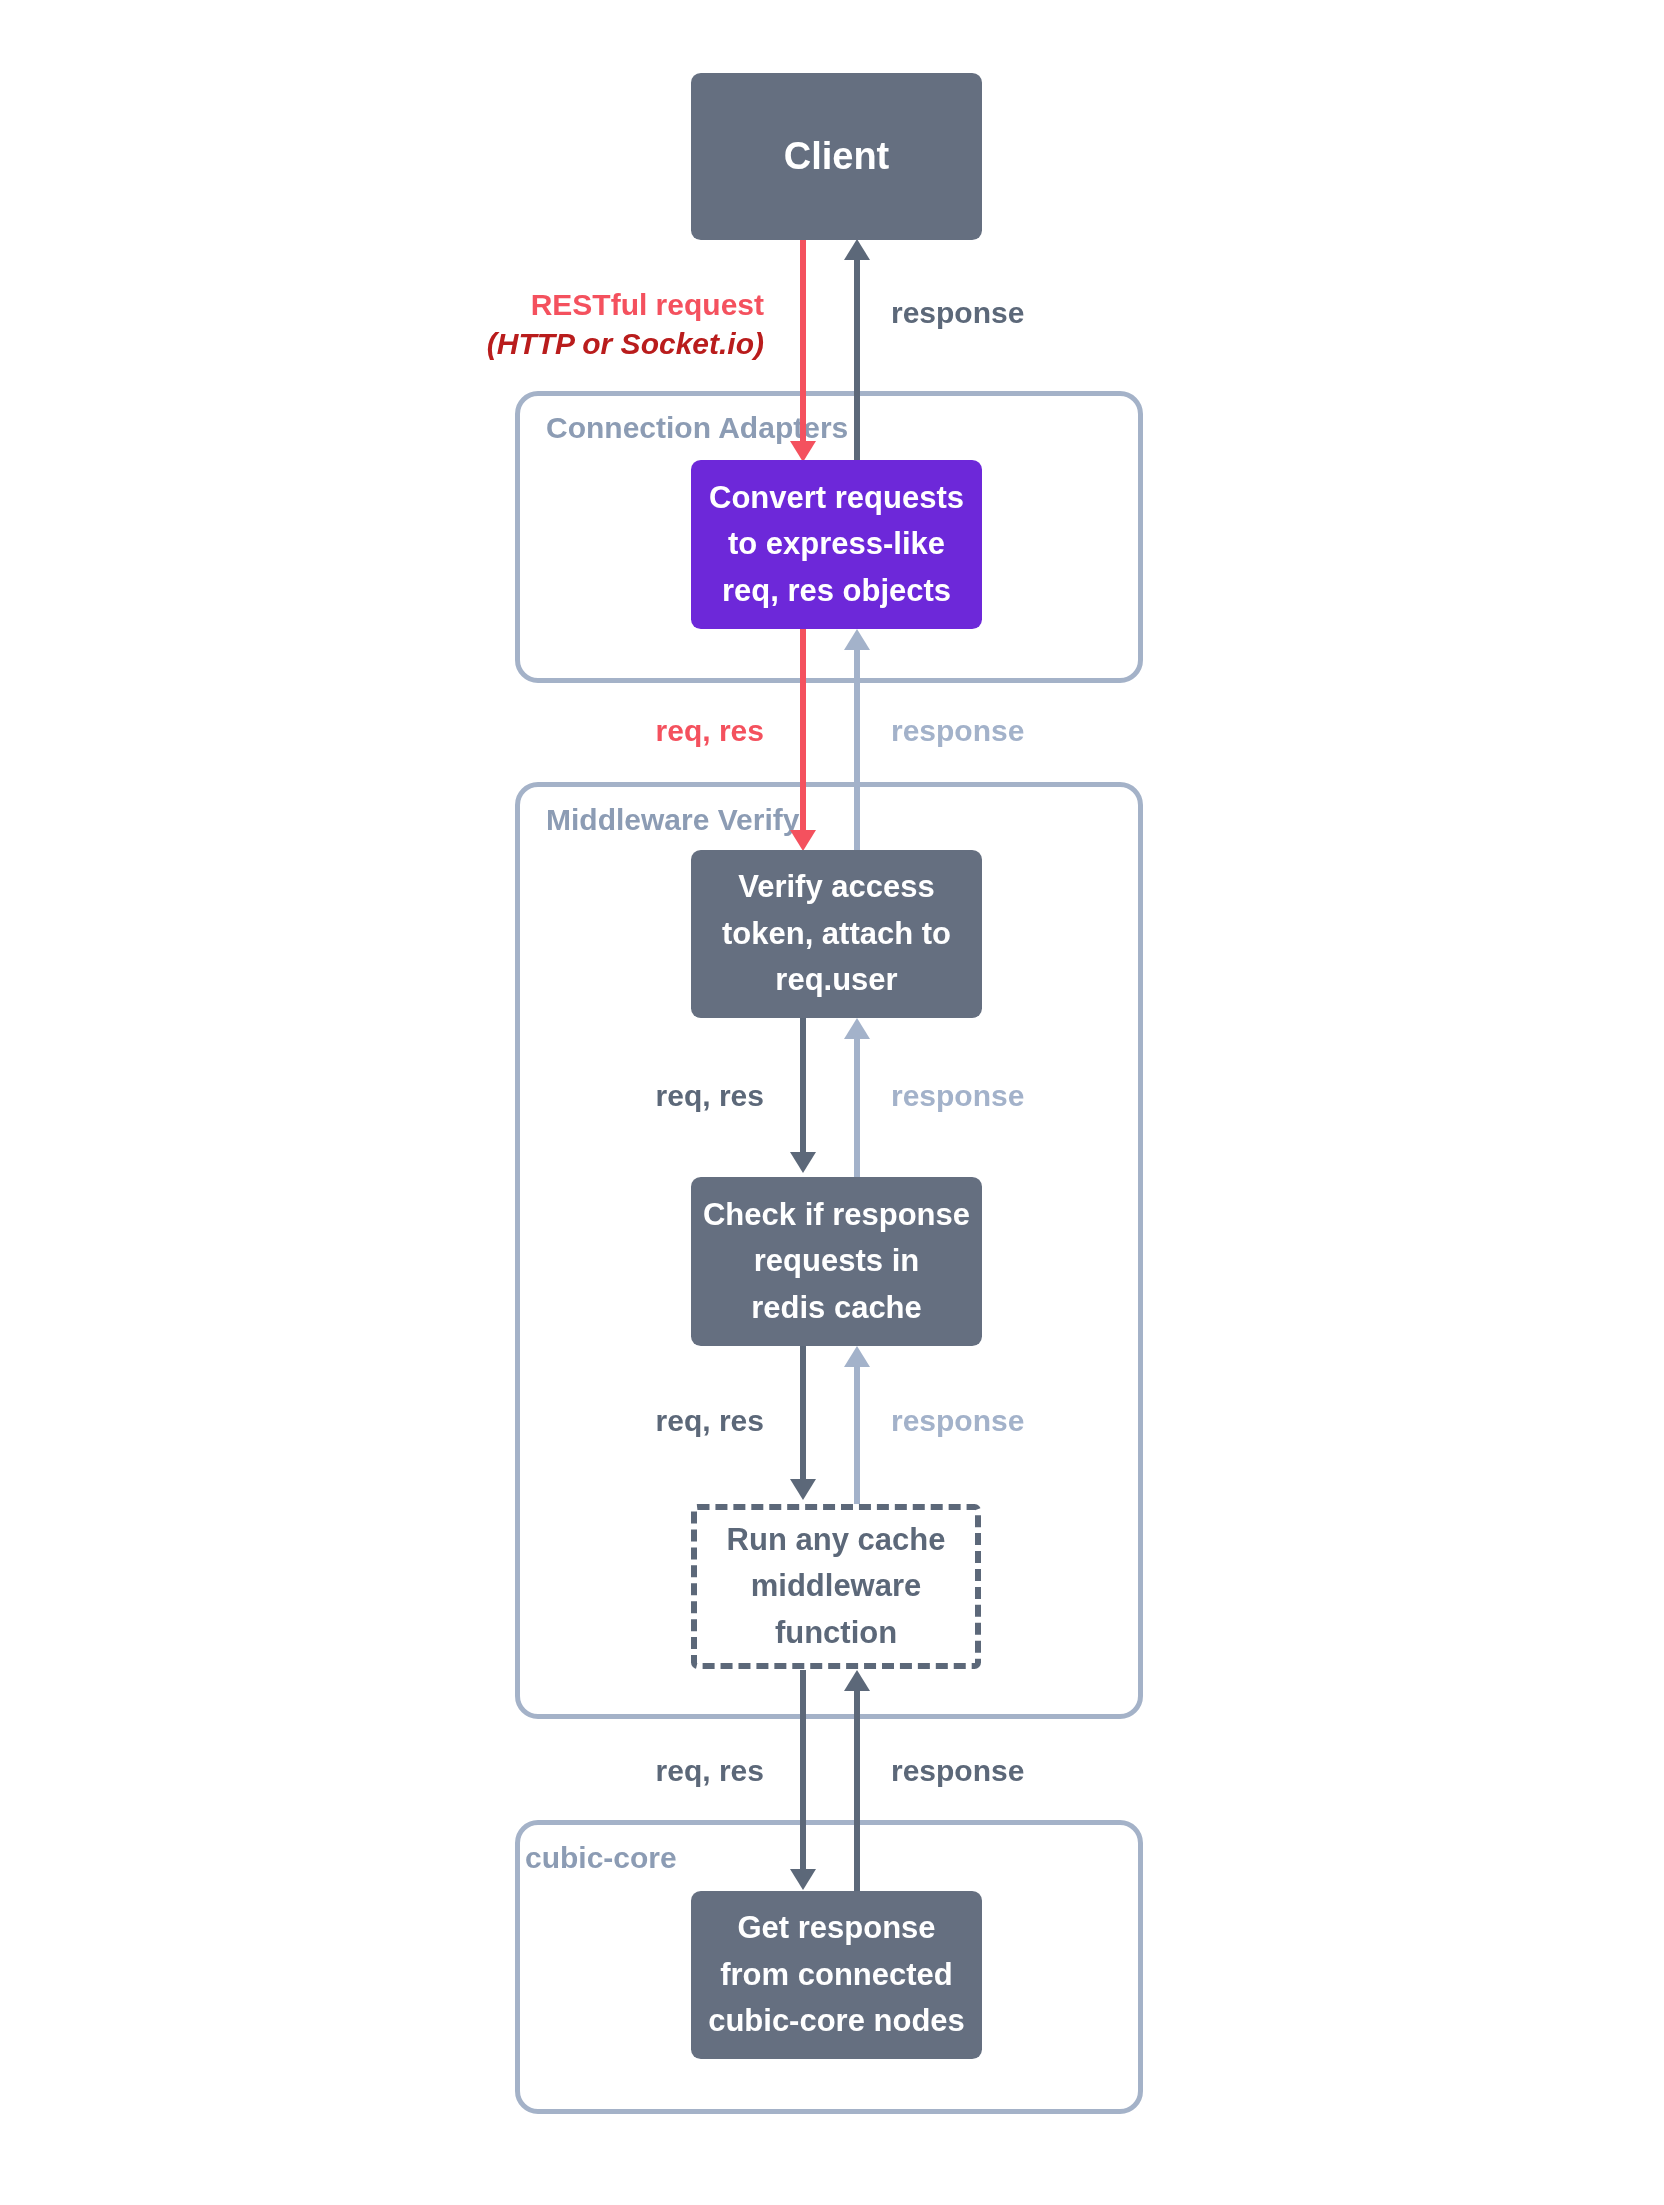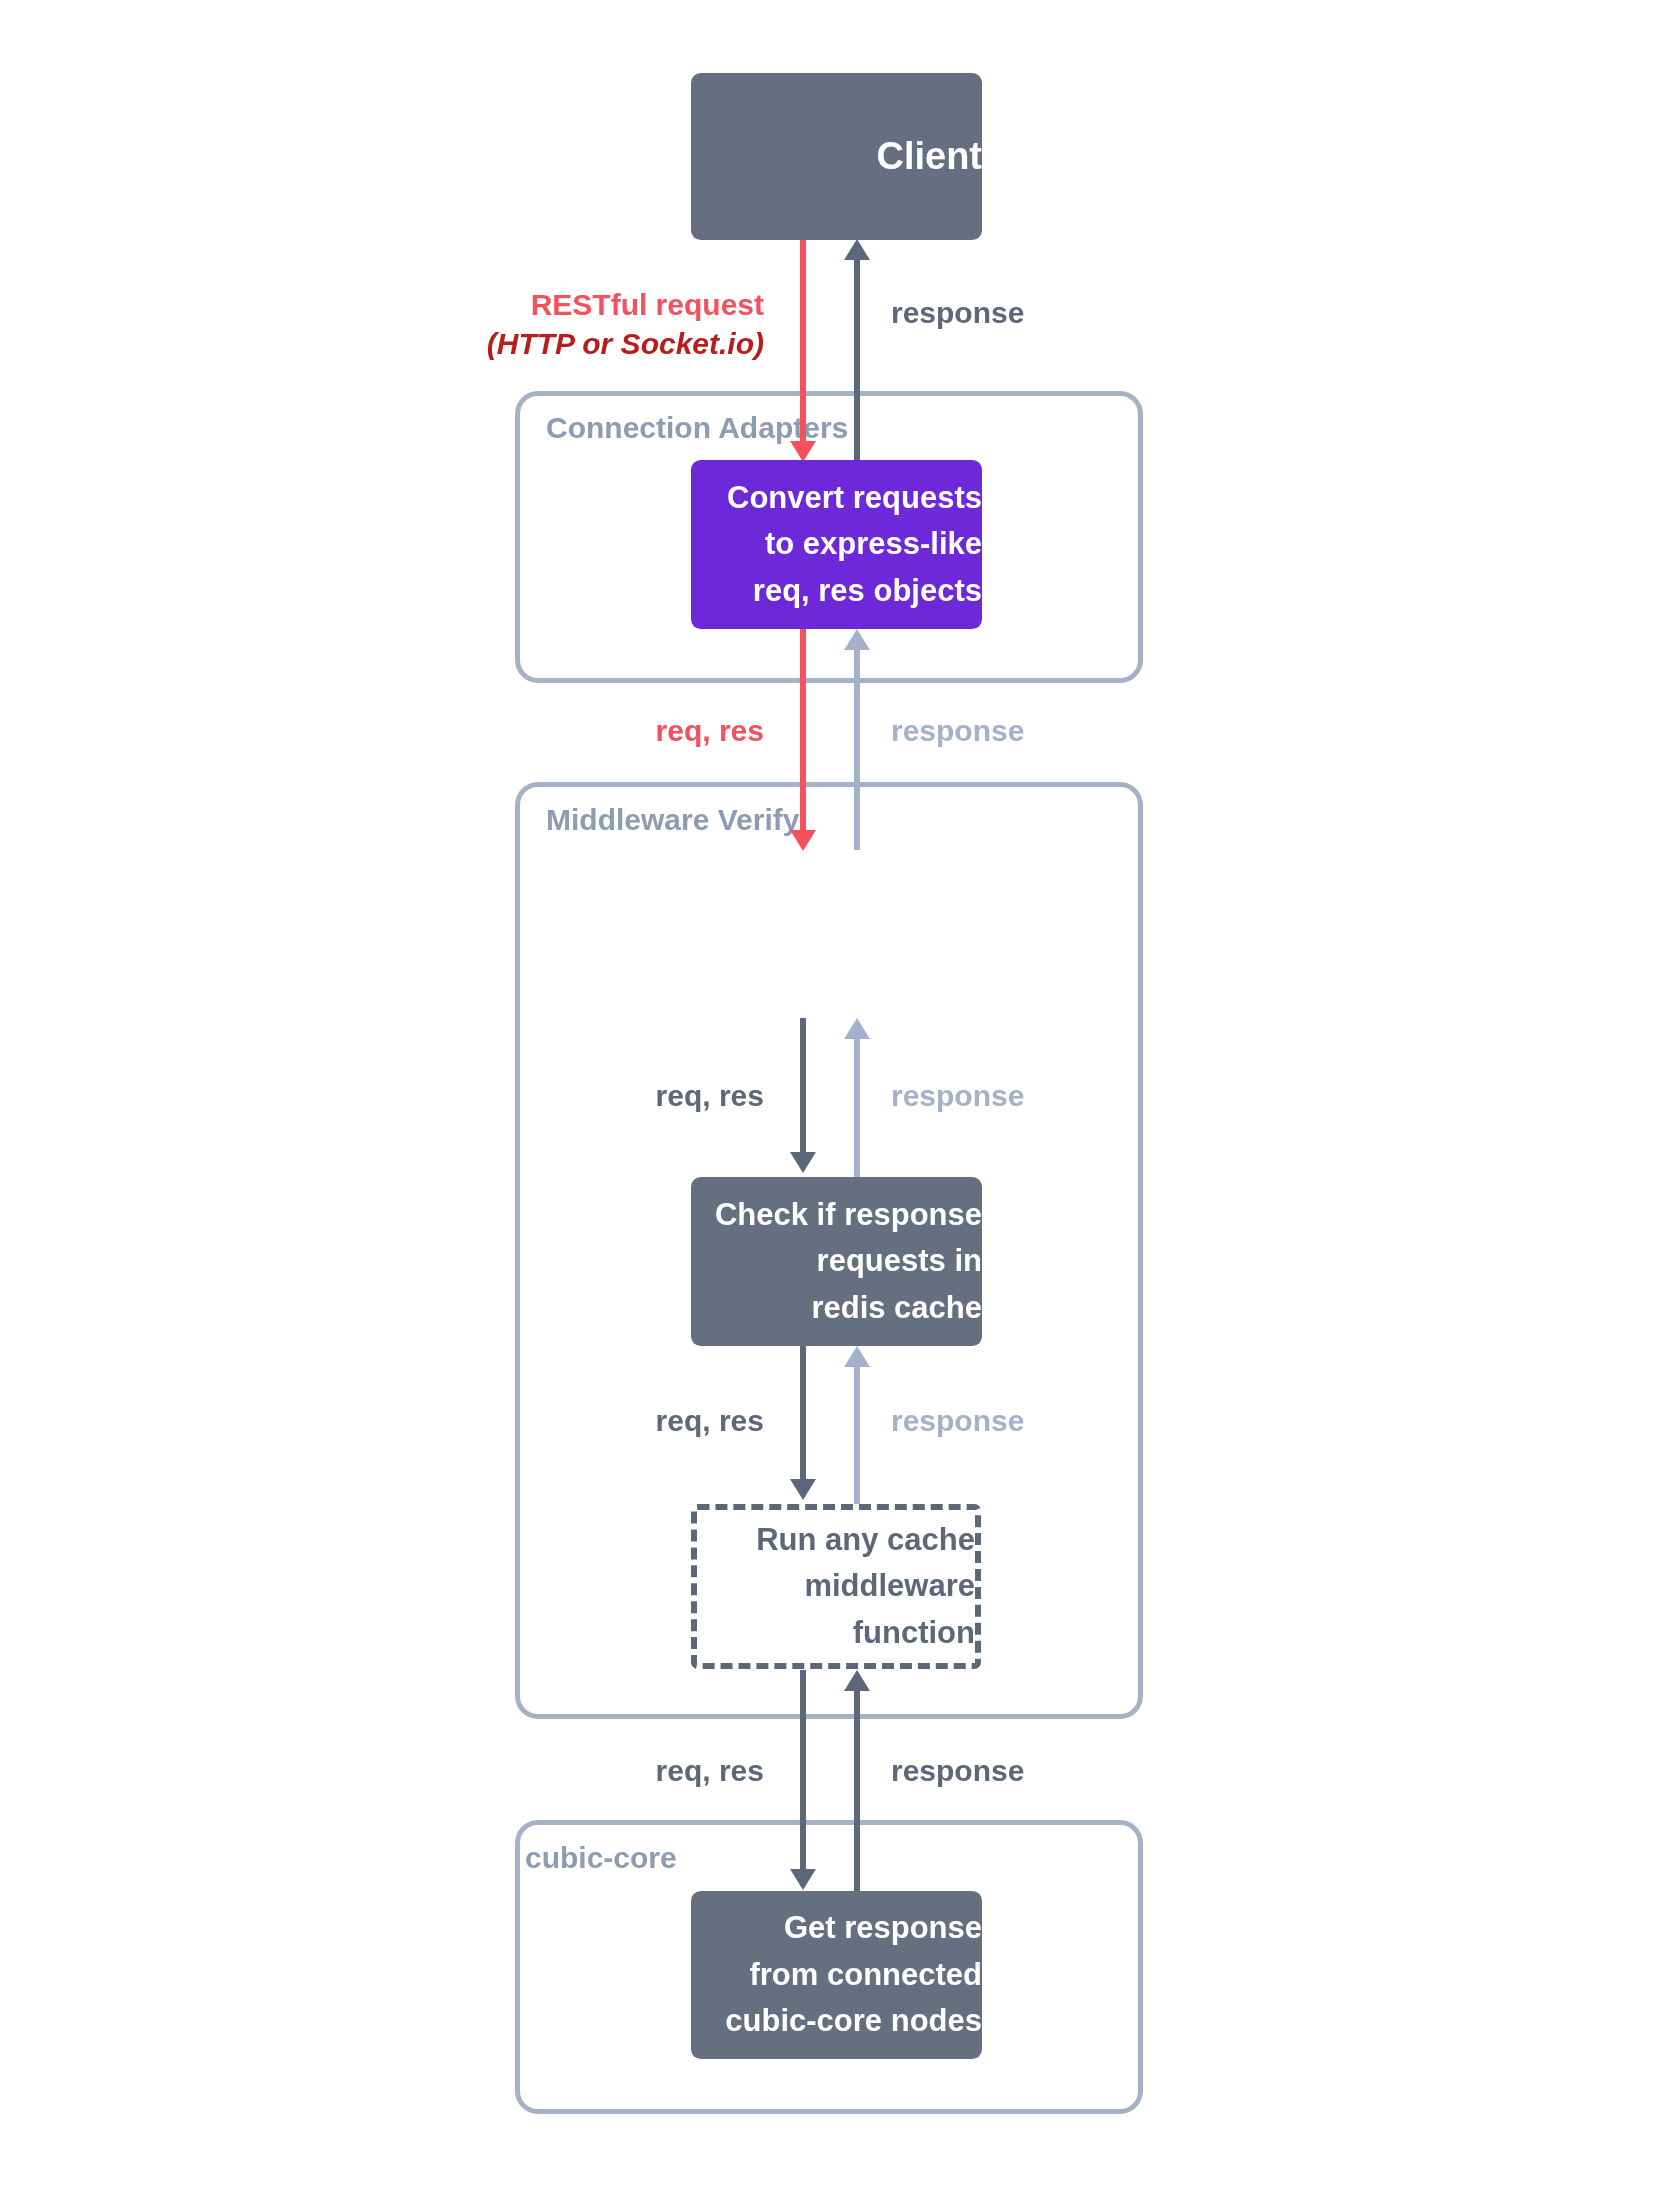--- a/index.html
+++ b/index.html
@@ -26,21 +26,21 @@
     color: #8c9cb4;
     white-space: nowrap;
   }
 
   
   .node {
     position: absolute;
     width: 291px;
     display: flex;
     flex-direction: column;
-    align-items: flex-end;
+    align-items: center;
     justify-content: center;
     text-align: center;
     border-radius: 9.8px;
     font-size: 31px;
     line-height: 1.5;
     color: #ffffff;
     background: #656f80;
     z-index: 3;
   }
   .node.red    { background: #6d28d9; }
@@ -116,20 +116,25 @@
   </div>
   <div class="lbl light-text" style="left:891px; top:714px;">
     <span>response</span>
   </div>
 
   <div class="group" style="left:515px; top:782px; width:618px; height:927px;"></div>
   <div class="group-title" style="left:546px; top:803px;">
     <span>Middleware Verify</span>
   </div>
 
+  <div class="node" style="left:691px; top:850px; height:168px;">
+    <span>Verify access</span>
+    <span>token, attach to</span>
+    <span>req.user</span>
+  </div>
 
   <div class="vline dark" style="left:800px; top:1018px; height:140px;"></div>
   <div class="head down dark" style="left:790px; top:1152px;"></div>
   <div class="head up light" style="left:844px; top:1018px;"></div>
   <div class="vline light" style="left:854px; top:1037px; height:140px;"></div>
 
   <div class="lbl req-block dark-text" style="left:437px; top:1079px;">
     <span>req, res</span>
   </div>
   <div class="lbl light-text" style="left:891px; top:1079px;">

